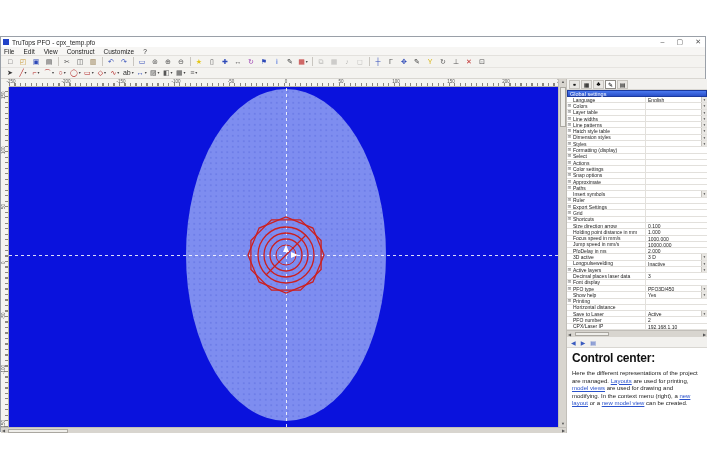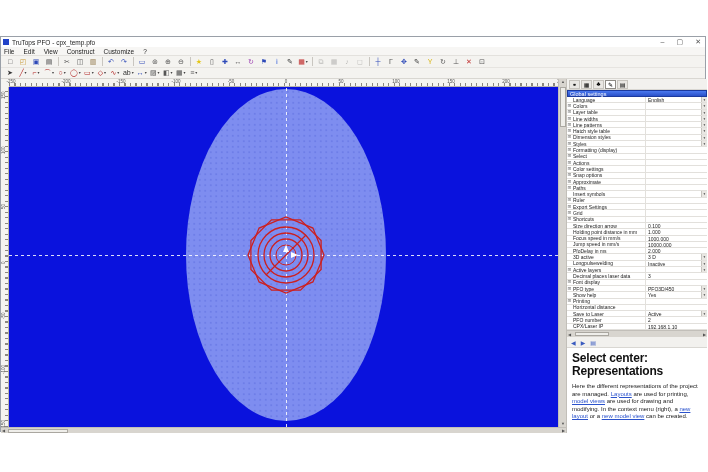--- a/index.html
+++ b/index.html
@@ -444,21 +444,20 @@
         <div class="thumb"></div>
         <span class="sbarrow" style="right:1px;top:1px;">▶</span>
       </div>
       <div id="helptools" style="top: 258.1px;">
           <span>◀</span>
           <span>▶</span>
           <span>▤</span>
         </div>
       <div id="helpbody" style="top: 269.1px;">
         <div id="help-title">
-          <div>Select center:</div>
-          <div>Representations</div>
+          <div>Control center:</div>
         </div>
         <div id="help-text"><span>Here the different representations of the project are managed. </span><span class="lnk">Layouts</span><span> are used for printing, </span><span class="lnk">model views</span><span> are used for drawing and modifying. In the context menu (right), a </span><span class="lnk">new layout</span><span> or a </span><span class="lnk">new model view</span><span> can be created.</span></div>
       </div>
     </div>
 
   </div>
 </div>
 
 </body></html>

